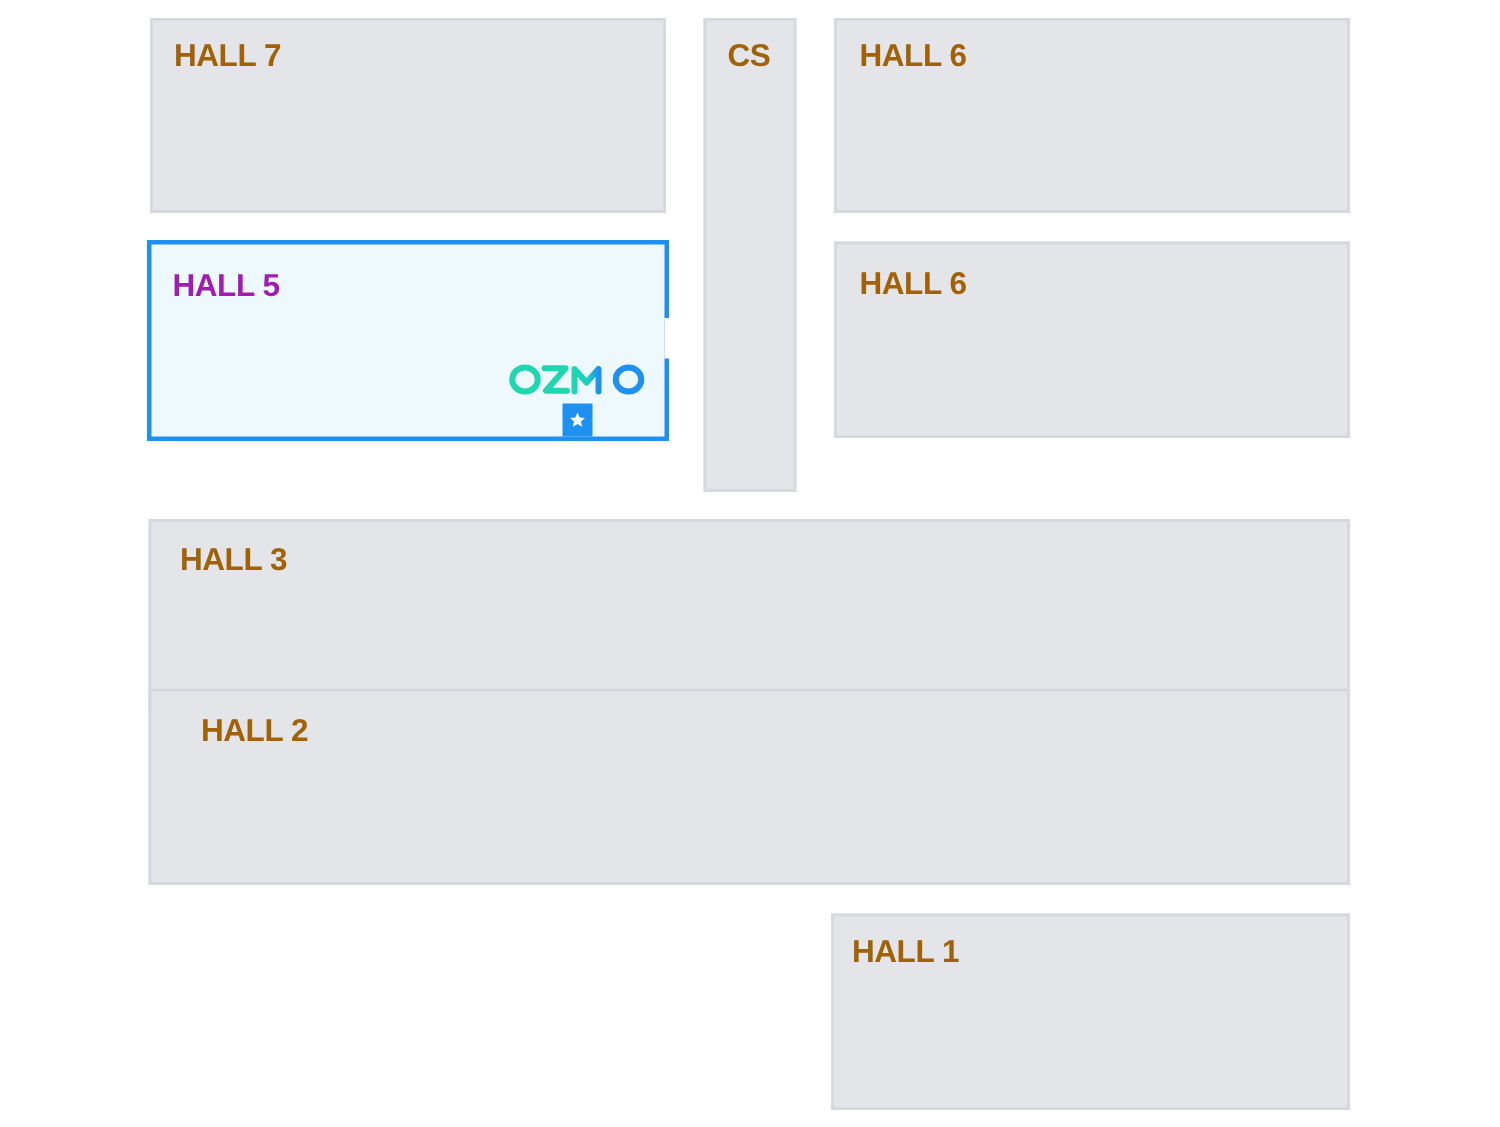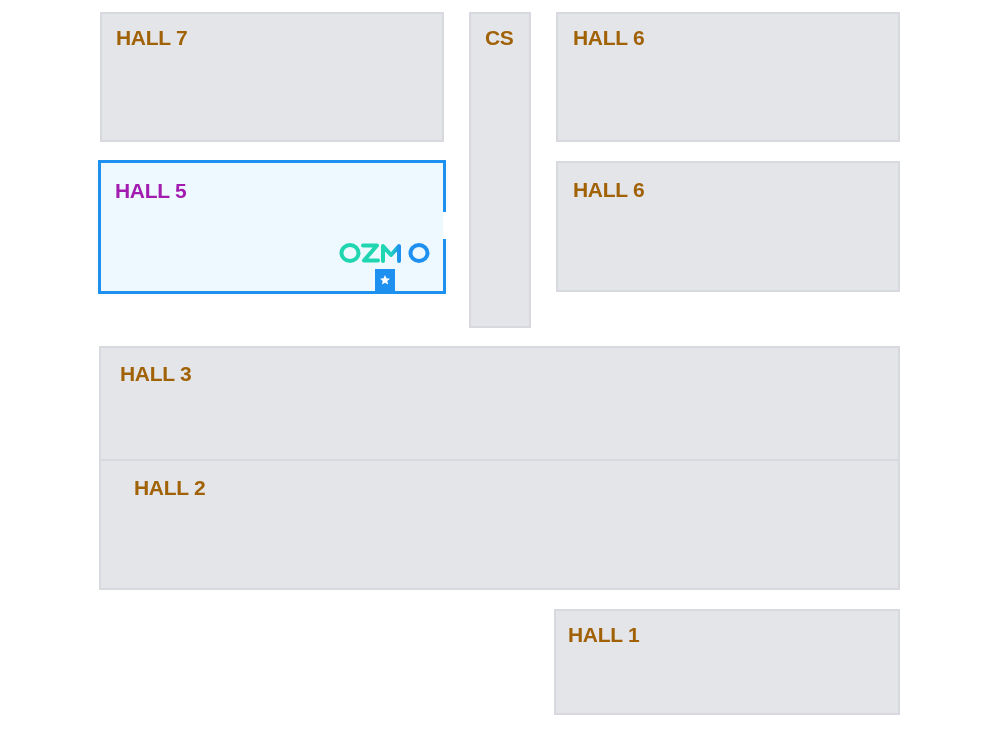--- a/index.html
+++ b/index.html
@@ -105,15 +105,15 @@
 </div>
 
 <div class="hall" style="left:99px; top:310px; width:801px; height:130px;margin-top:36px;">
   <span class="hall-label" style="left:19px; top:14px;">HALL 3</span>
 </div>
 
 <div class="hall" style="left:99px; top:459px; width:801px; height:131px;">
   <span class="hall-label" style="left:19px; top:15px;margin-left:14px;">HALL 2</span>
 </div>
 
-<div class="hall" style="left:554px; top:609px; width:346px; height:106px;">
+<div class="hall" style="left:554px; top:609px; width:346px; height:131px;">
   <span class="hall-label" style="left:12px; top:12px;">HALL 1</span>
 </div>
 
 </body></html>

